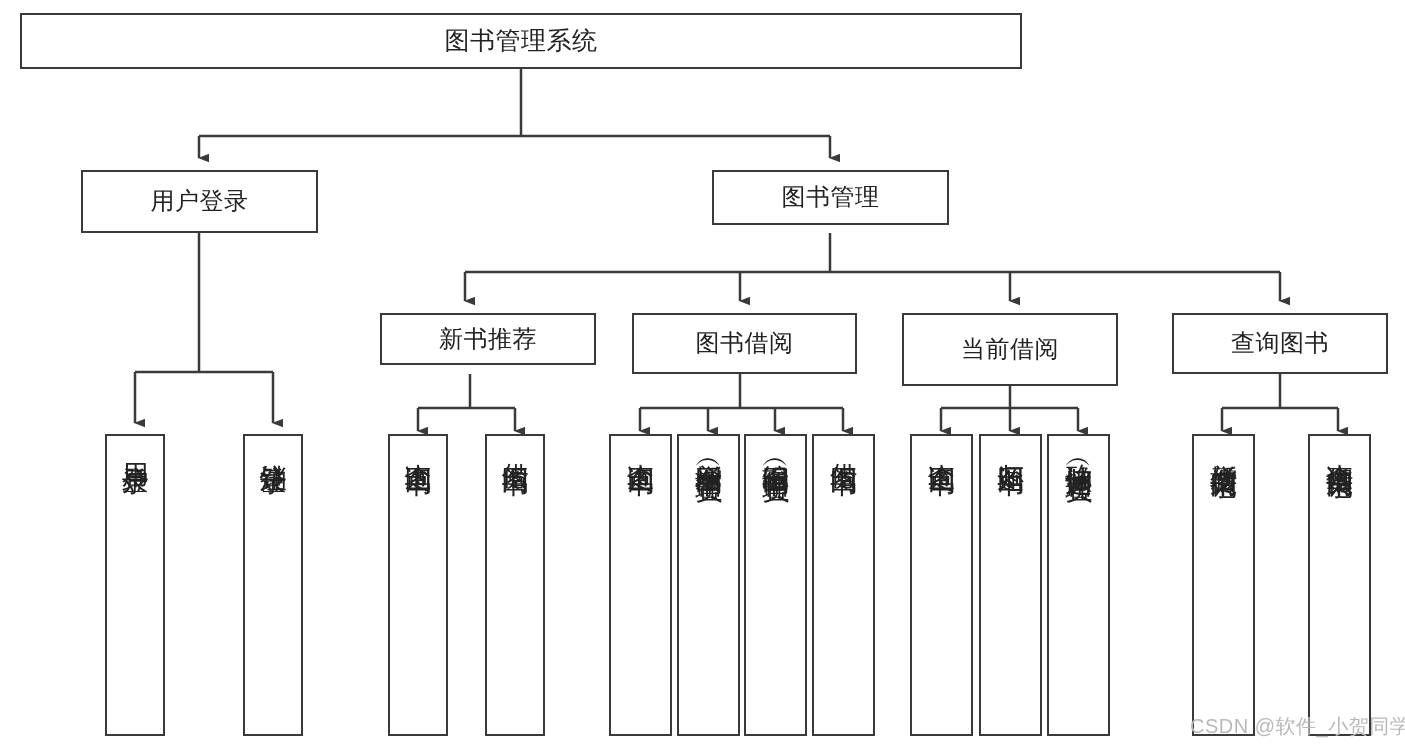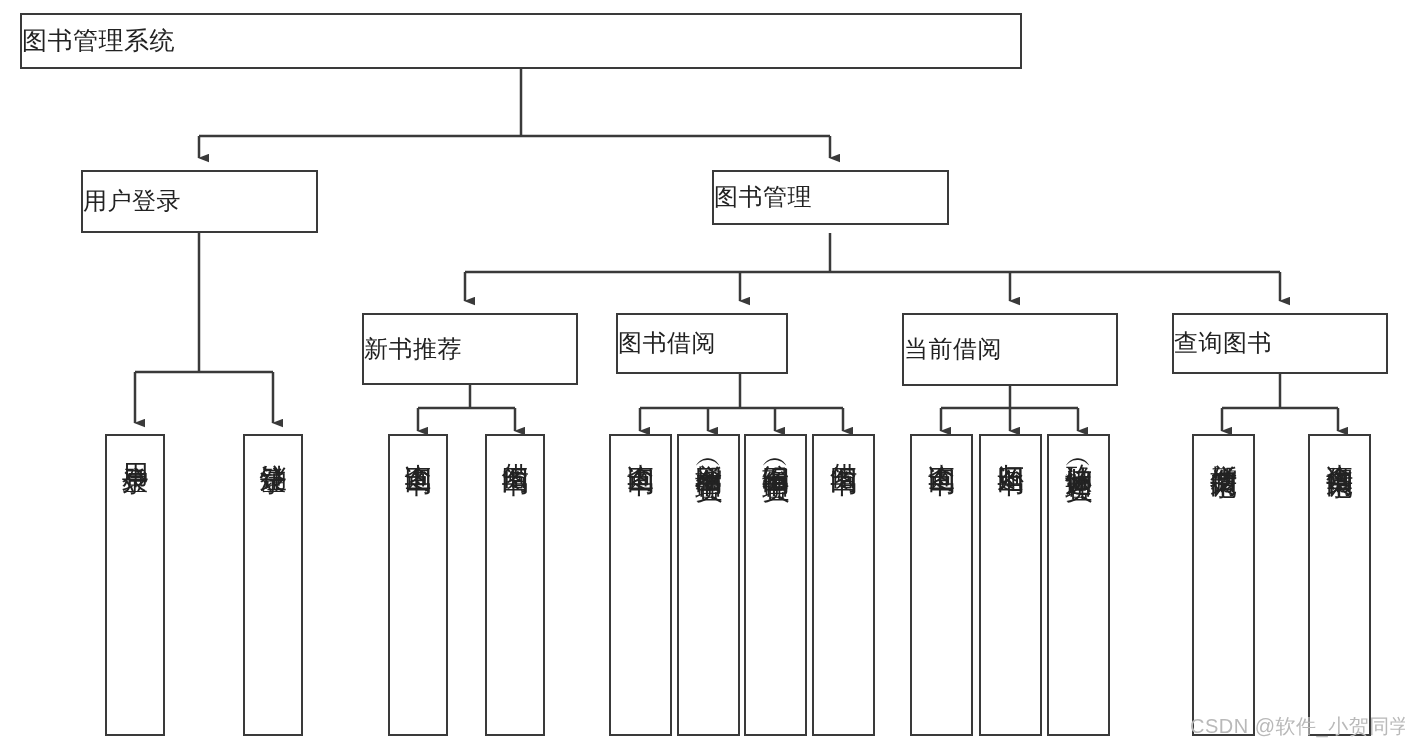--- a/index.html
+++ b/index.html
@@ -26,21 +26,21 @@
     height: 747px;
     pointer-events: none;
   }
   .node {
     position: absolute;
     box-sizing: border-box;
     background: #ffffff;
     border: 2.5px solid #3a3a3a;
     display: flex;
     align-items: center;
-    justify-content: flex-start;
+    justify-content: center;
     color: #222222;
   }
   .node-label {
     display: block;
     text-align: center;
     line-height: 1.18;
     color: #222222;
     letter-spacing: 0.5px;
   }
   
@@ -136,24 +136,24 @@
     <span class="node-label">图书管理系统</span>
   </div>
 
   <div class="node horiz" style="left:81px; top:170px; width:237px; height:63px;">
     <span class="node-label">用户登录</span>
   </div>
   <div class="node horiz" style="left:712px; top:170px; width:237px; height:55px;">
     <span class="node-label">图书管理</span>
   </div>
 
-  <div class="node horiz" style="left:362px; top:313px; width:216px; height:72px;">
+  <div class="node horiz" style="left:380px; top:313px; width:216px; height:52px;">
     <span class="node-label">新书推荐</span>
   </div>
-  <div class="node horiz" style="left:616px; top:313px; width:172px; height:61px;">
+  <div class="node horiz" style="left:632px; top:313px; width:225px; height:61px;">
     <span class="node-label">图书借阅</span>
   </div>
   <div class="node horiz" style="left:902px; top:313px; width:216px; height:73px;">
     <span class="node-label">当前借阅</span>
   </div>
   <div class="node horiz" style="left:1172px; top:313px; width:216px; height:61px;">
     <span class="node-label">查询图书</span>
   </div>
 
   <div class="node vert" style="left:105px; top:434px; width:60px; height:302px;">

